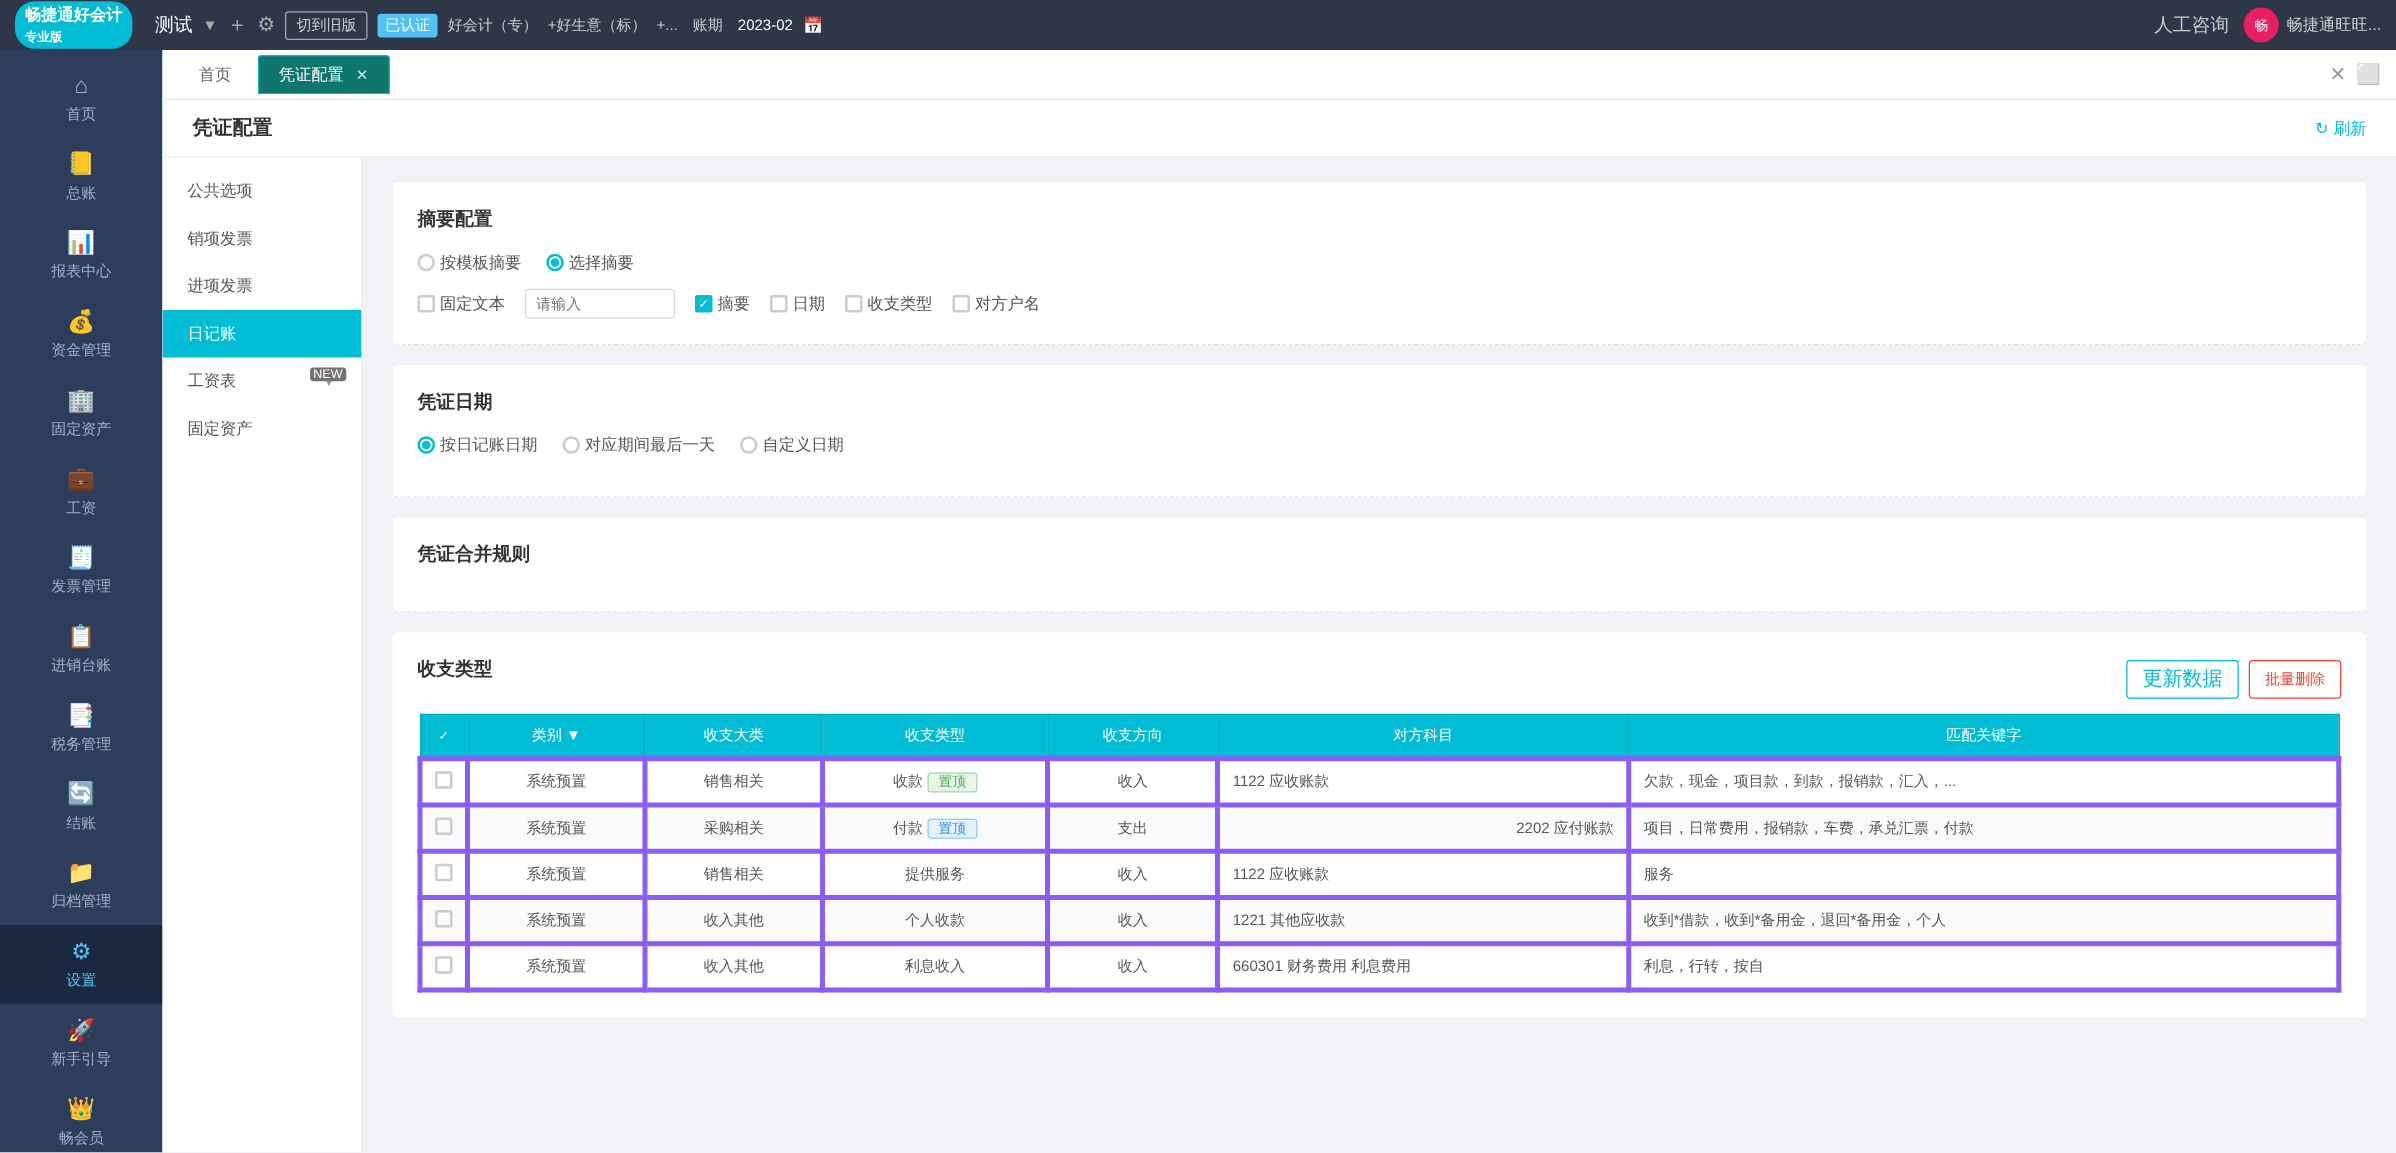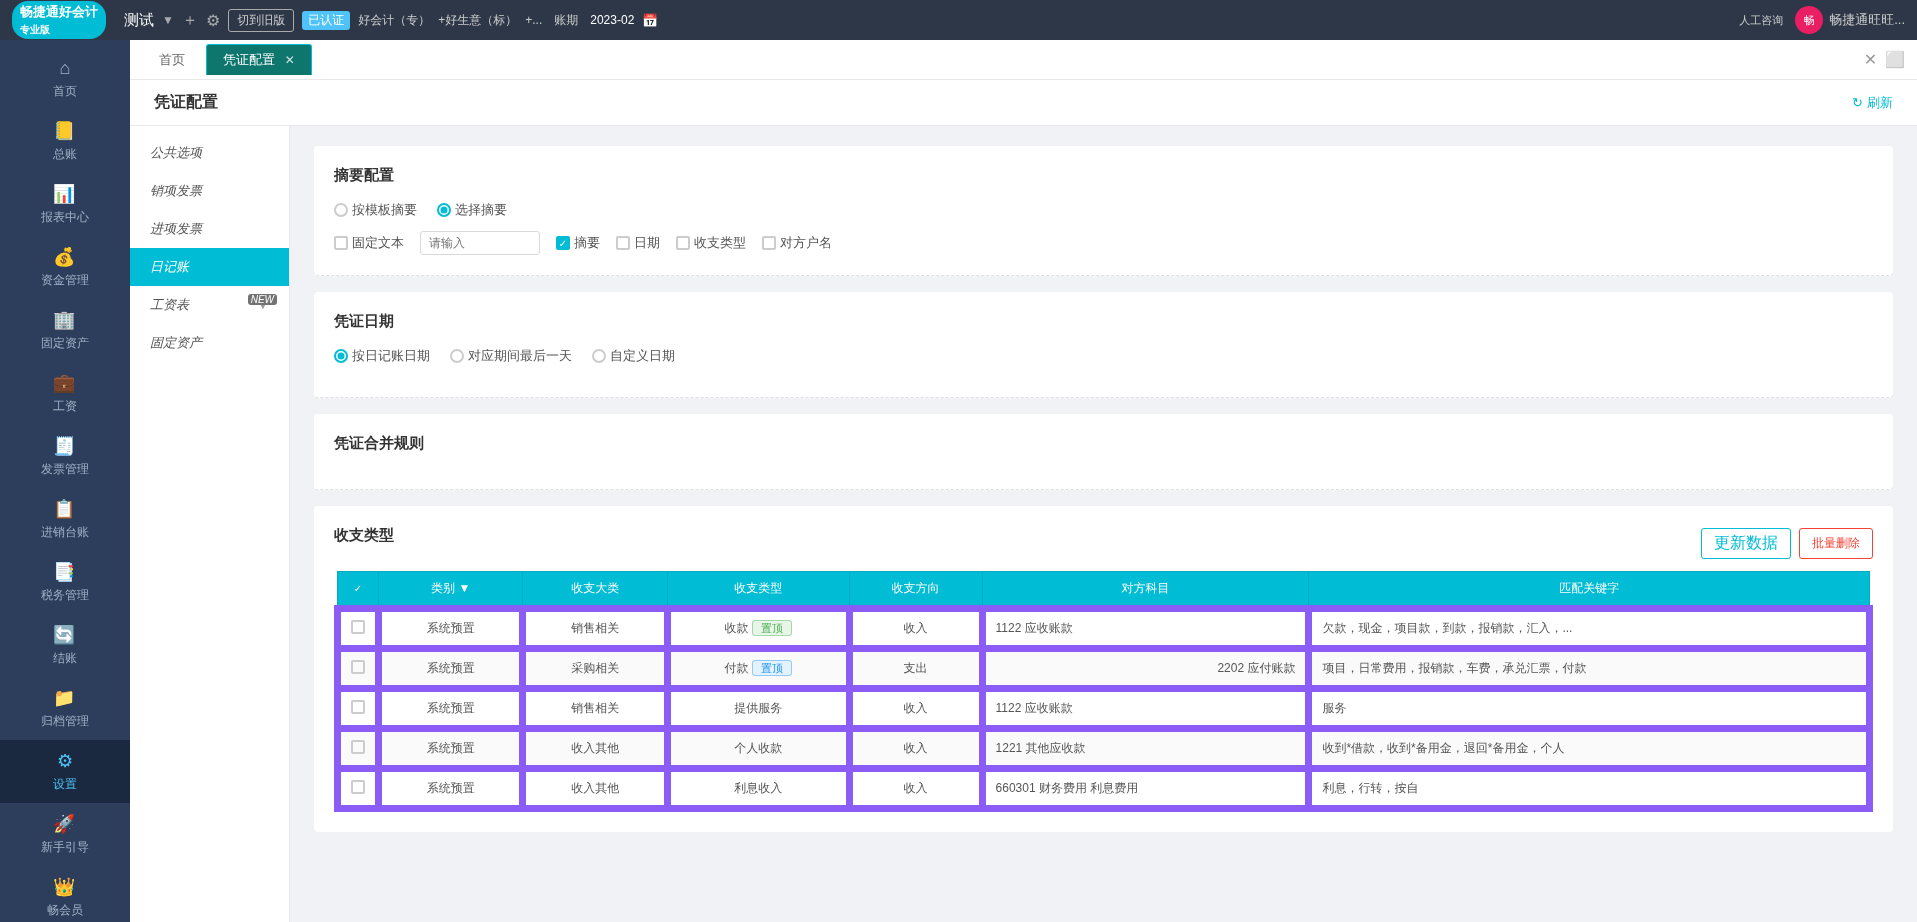--- a/index.html
+++ b/index.html
@@ -5,21 +5,21 @@
     * { margin: 0; padding: 0; box-sizing: border-box; }
     body { font-family: 'Microsoft YaHei', 'PingFang SC', sans-serif; font-size: 13px; background: #f0f2f5; color: #333; overflow: hidden; }
 
     
     .topbar { height: 40px; background: #2d3748; display: flex; align-items: center; padding: 0 12px; gap: 8px; color: #ccc; font-size: 13px; }
     .topbar-switch-btn { border: 1px solid #aaa; color: #ccc; background: transparent; border-radius: 3px; padding: 2px 8px; font-size: 12px; cursor: pointer; }
     .topbar-badge { background: #4fc3f7; color: #fff; border-radius: 3px; padding: 1px 6px; font-size: 12px; }
     .topbar-tag { color: #ccc; font-size: 12px; }
     .topbar-period { color: #ccc; font-size: 12px; margin-left: 4px; }
     .topbar-right { margin-left: auto; display: flex; align-items: center; gap: 12px; }
-    .topbar-service { color: #ccc; font-size: 11px; cursor: pointer; }
+    .topbar-service { color: #ccc; font-size: 15px; cursor: pointer; }
     .topbar-user { display: flex; align-items: center; gap: 6px; color: #ccc; cursor: pointer; }
     .topbar-avatar { width: 28px; height: 28px; border-radius: 50%; background: #e91e63; display: flex; align-items: center; justify-content: center; color: #fff; font-size: 11px; }
 
     
     .layout { display: flex; height: calc(100vh - 40px); }
 
     
     .sidebar { width: 130px; background: #2c3e5b; display: flex; flex-direction: column; padding-top: 8px; flex-shrink: 0; }
     .sidebar-item { display: flex; flex-direction: column; align-items: center; padding: 10px 0; cursor: pointer; color: #a0b0c8; font-size: 12px; gap: 4px; }
     .sidebar-item.active { background: #1a2940; color: #4fc3f7; }
@@ -43,21 +43,21 @@
     
     .page-header { background: #fff; padding: 12px 24px; border-bottom: 1px solid #e8e8e8; display: flex; align-items: center; justify-content: space-between; }
     .page-title { font-size: 16px; font-weight: bold; color: #333; }
     .refresh-btn { color: #00bcd4; cursor: pointer; font-size: 13px; display: flex; align-items: center; gap: 4px; }
 
     
     .body-layout { display: flex; flex: 1; min-height: 0; }
 
     
     .left-nav { width: 160px; background: #fff; border-right: 1px solid #e8e8e8; padding: 8px 0; flex-shrink: 0; }
-    .left-nav-item { padding: 10px 20px; cursor: pointer; color: #555; font-size: 13px; position: relative; font-style: italic; }
+    .left-nav-item { padding: 10px 20px; cursor: pointer; color: #555; font-size: 13px; position: relative; }
     .left-nav-item.active { background: #00bcd4; color: #fff; }
     .left-nav-item .new-badge { background: #737373; color: #fff; font-size: 10px; border-radius: 3px; padding: 0 3px; position: absolute; top: 8px; right: 12px; }
     .left-nav-arrow { float: right; color: #999; font-size: 12px; }
 
     
     .right-content { flex: 1; padding: 20px 24px; overflow-y: auto; }
 
     
     .section { background: #fff; border-radius: 4px; margin-bottom: 16px; padding: 20px; border-bottom: 1px dashed #e0e0e0; }
     .section-title { font-size: 15px; font-weight: bold; color: #333; margin-bottom: 16px; }
@@ -82,21 +82,21 @@
     
     .table-section { background: #fff; border-radius: 4px; padding: 20px; }
     .table-header-row { display: flex; justify-content: space-between; align-items: center; margin-bottom: 10px; }
     .table-actions { display: flex; gap: 8px; }
     .action-btn { border: 1px solid #00bcd4; color: #00bcd4; background: #fff; border-radius: 3px; padding: 4px 12px; font-size: 16px; cursor: pointer; }
     .action-btn-danger { border: 1px solid #f44336; color: #f44336; background: #fff; border-radius: 3px; padding: 4px 12px; font-size: 12px; cursor: pointer; }
 
     
     .data-table { width: 100%; border-collapse: collapse; font-size: 12px; }
     .data-table th { background: #00bcd4; color: #fff; padding: 8px 10px; text-align: center; font-weight: normal; border: 1px solid #00acc1; }
-    .data-table td { padding: 8px 10px; text-align: center; border: 7px solid #8b5cf6; color: #555; }
+    .data-table td { padding: 8px 10px; text-align: center; border: 4px solid #8b5cf6; color: #555; }
     .data-table tbody tr:nth-child(even) { background: #fafafa; }
     .tag-green { background: #e8f5e9; color: #4caf50; border: 1px solid #a5d6a7; border-radius: 3px; padding: 1px 8px; font-size: 11px; cursor: pointer; }
     .tag-blue { background: #e3f2fd; color: #2196f3; border: 1px solid #90caf9; border-radius: 3px; padding: 1px 8px; font-size: 11px; cursor: pointer; }
     .th-check { width: 30px; }
 
     
     ::-webkit-scrollbar { width: 6px; }
     ::-webkit-scrollbar-track { background: #f0f0f0; }
     ::-webkit-scrollbar-thumb { background: #ccc; border-radius: 3px; }
   </style>

